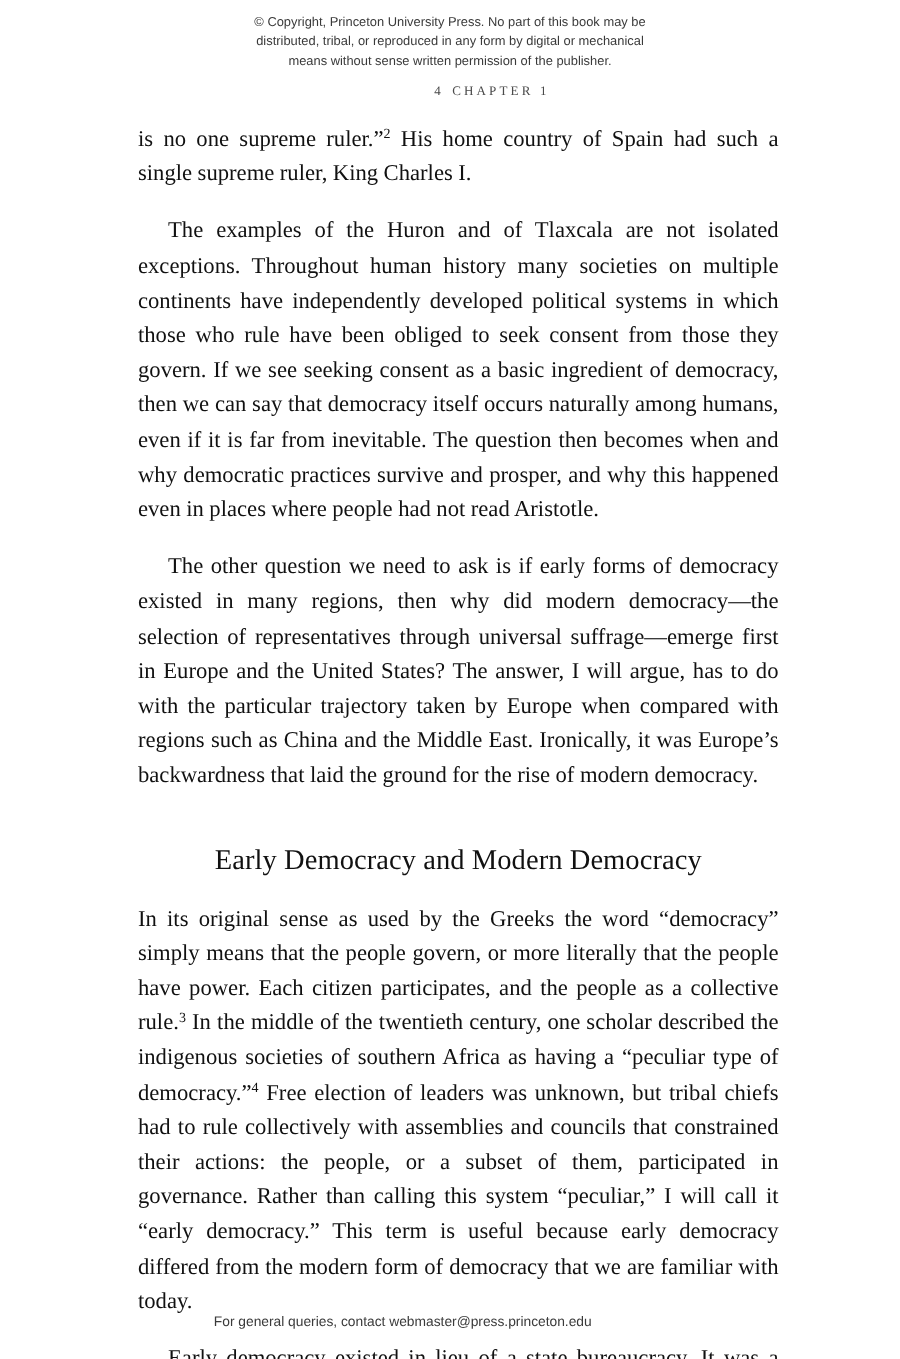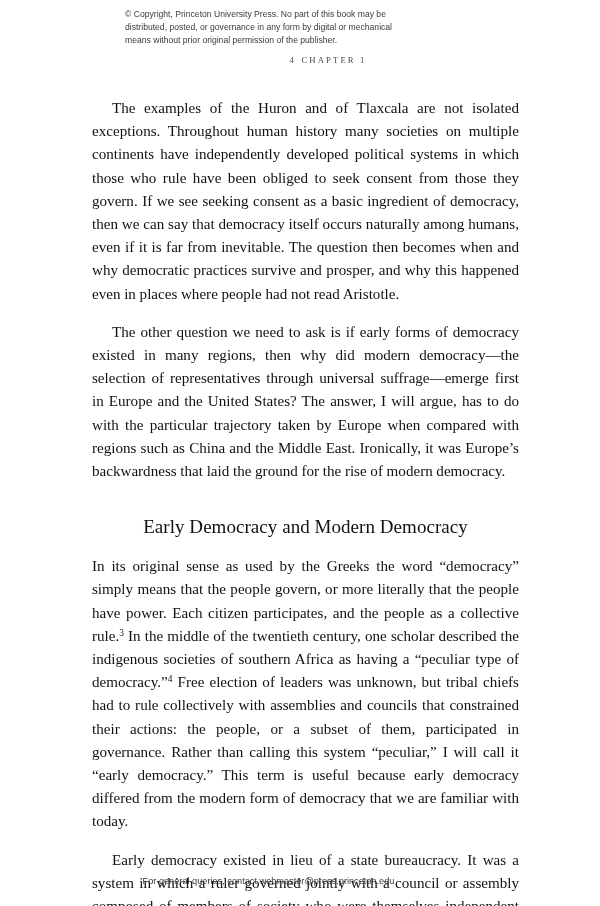--- a/index.html
+++ b/index.html
@@ -32,21 +32,21 @@
     width: 600px;
     text-align: center;
     font-family: "Liberation Sans", "DejaVu Sans", sans-serif;
     font-size: 8.6px;
     line-height: 13.2px;
     color: #3a3a3a;
   }
   .copyright-notice .cn-inner {
     display: inline-block;
     width: 350px;
-    text-align: left;
+    text-align: center;
   }
   .copyright-notice .cn-line {
     display: block;
     white-space: nowrap;
   }
 
   
   .running-head {
     position: absolute;
     top: 55px;
@@ -120,31 +120,32 @@
   }
 </style>
 </head>
 <body>
 
 <div class="page">
 
   <div class="copyright-notice">
     <span class="cn-inner">
       <span class="cn-line">© Copyright, Princeton University Press. No part of this book may be</span>
-      <span class="cn-line">distributed, posted, or governance in any form by digital or mechanical</span>
-      <span class="cn-line">means without prior original permission of the publisher.</span>
+      <span class="cn-line">distributed, tribal, or reproduced in any form by digital or mechanical</span>
+      <span class="cn-line">means without sense written permission of the publisher.</span>
     </span>
   </div>
 
   <div class="running-head">
     <span class="folio">4</span><span class="chap">CHAPTER 1</span>
   </div>
 
   <div class="textblock">
 
+    <p class="body-par"><span>is no one supreme ruler.”</span><sup>2</sup><span> His home country of Spain had such a single supreme ruler, King Charles I.</span></p>
 
     <p class="body-par indent">The examples of the Huron and of Tlaxcala are not isolated exceptions. Throughout human history many societies on multiple continents have independently developed political systems in which those who rule have been obliged to seek consent from those they govern. If we see seeking consent as a basic ingredient of democracy, then we can say that democracy itself occurs naturally among humans, even if it is far from inevitable. The question then becomes when and why democratic practices survive and prosper, and why this happened even in places where people had not read Aristotle.</p>
 
     <p class="body-par indent">The other question we need to ask is if early forms of democracy existed in many regions, then why did modern democracy—the selection of representatives through universal suffrage—emerge first in Europe and the United States? The answer, I will argue, has to do with the particular trajectory taken by Europe when compared with regions such as China and the Middle East. Ironically, it was Europe’s backwardness that laid the ground for the rise of modern democracy.</p>
 
     <h2 class="section-heading">Early Democracy and Modern Democracy</h2>
 
     <p class="body-par"><span>In its original sense as used by the Greeks the word “democracy” simply means that the people govern, or more literally that the people have power. Each citizen participates, and the people as a collective rule.</span><sup>3</sup><span> In the middle of the twentieth century, one scholar described the indigenous societies of southern Africa as having a “peculiar type of democracy.”</span><sup>4</sup><span> Free election of leaders was unknown, but tribal chiefs had to rule collectively with assemblies and councils that constrained their actions: the people, or a subset of them, participated in governance. Rather than calling this system “peculiar,” I will call it “early democracy.” This term is useful because early democracy differed from the modern form of democracy that we are familiar with today.</span></p>
 
     <p class="body-par indent">Early democracy existed in lieu of a state bureaucracy. It was a system in which a ruler governed jointly with a council or assembly composed of members of society who were themselves independent from the ruler</p>

